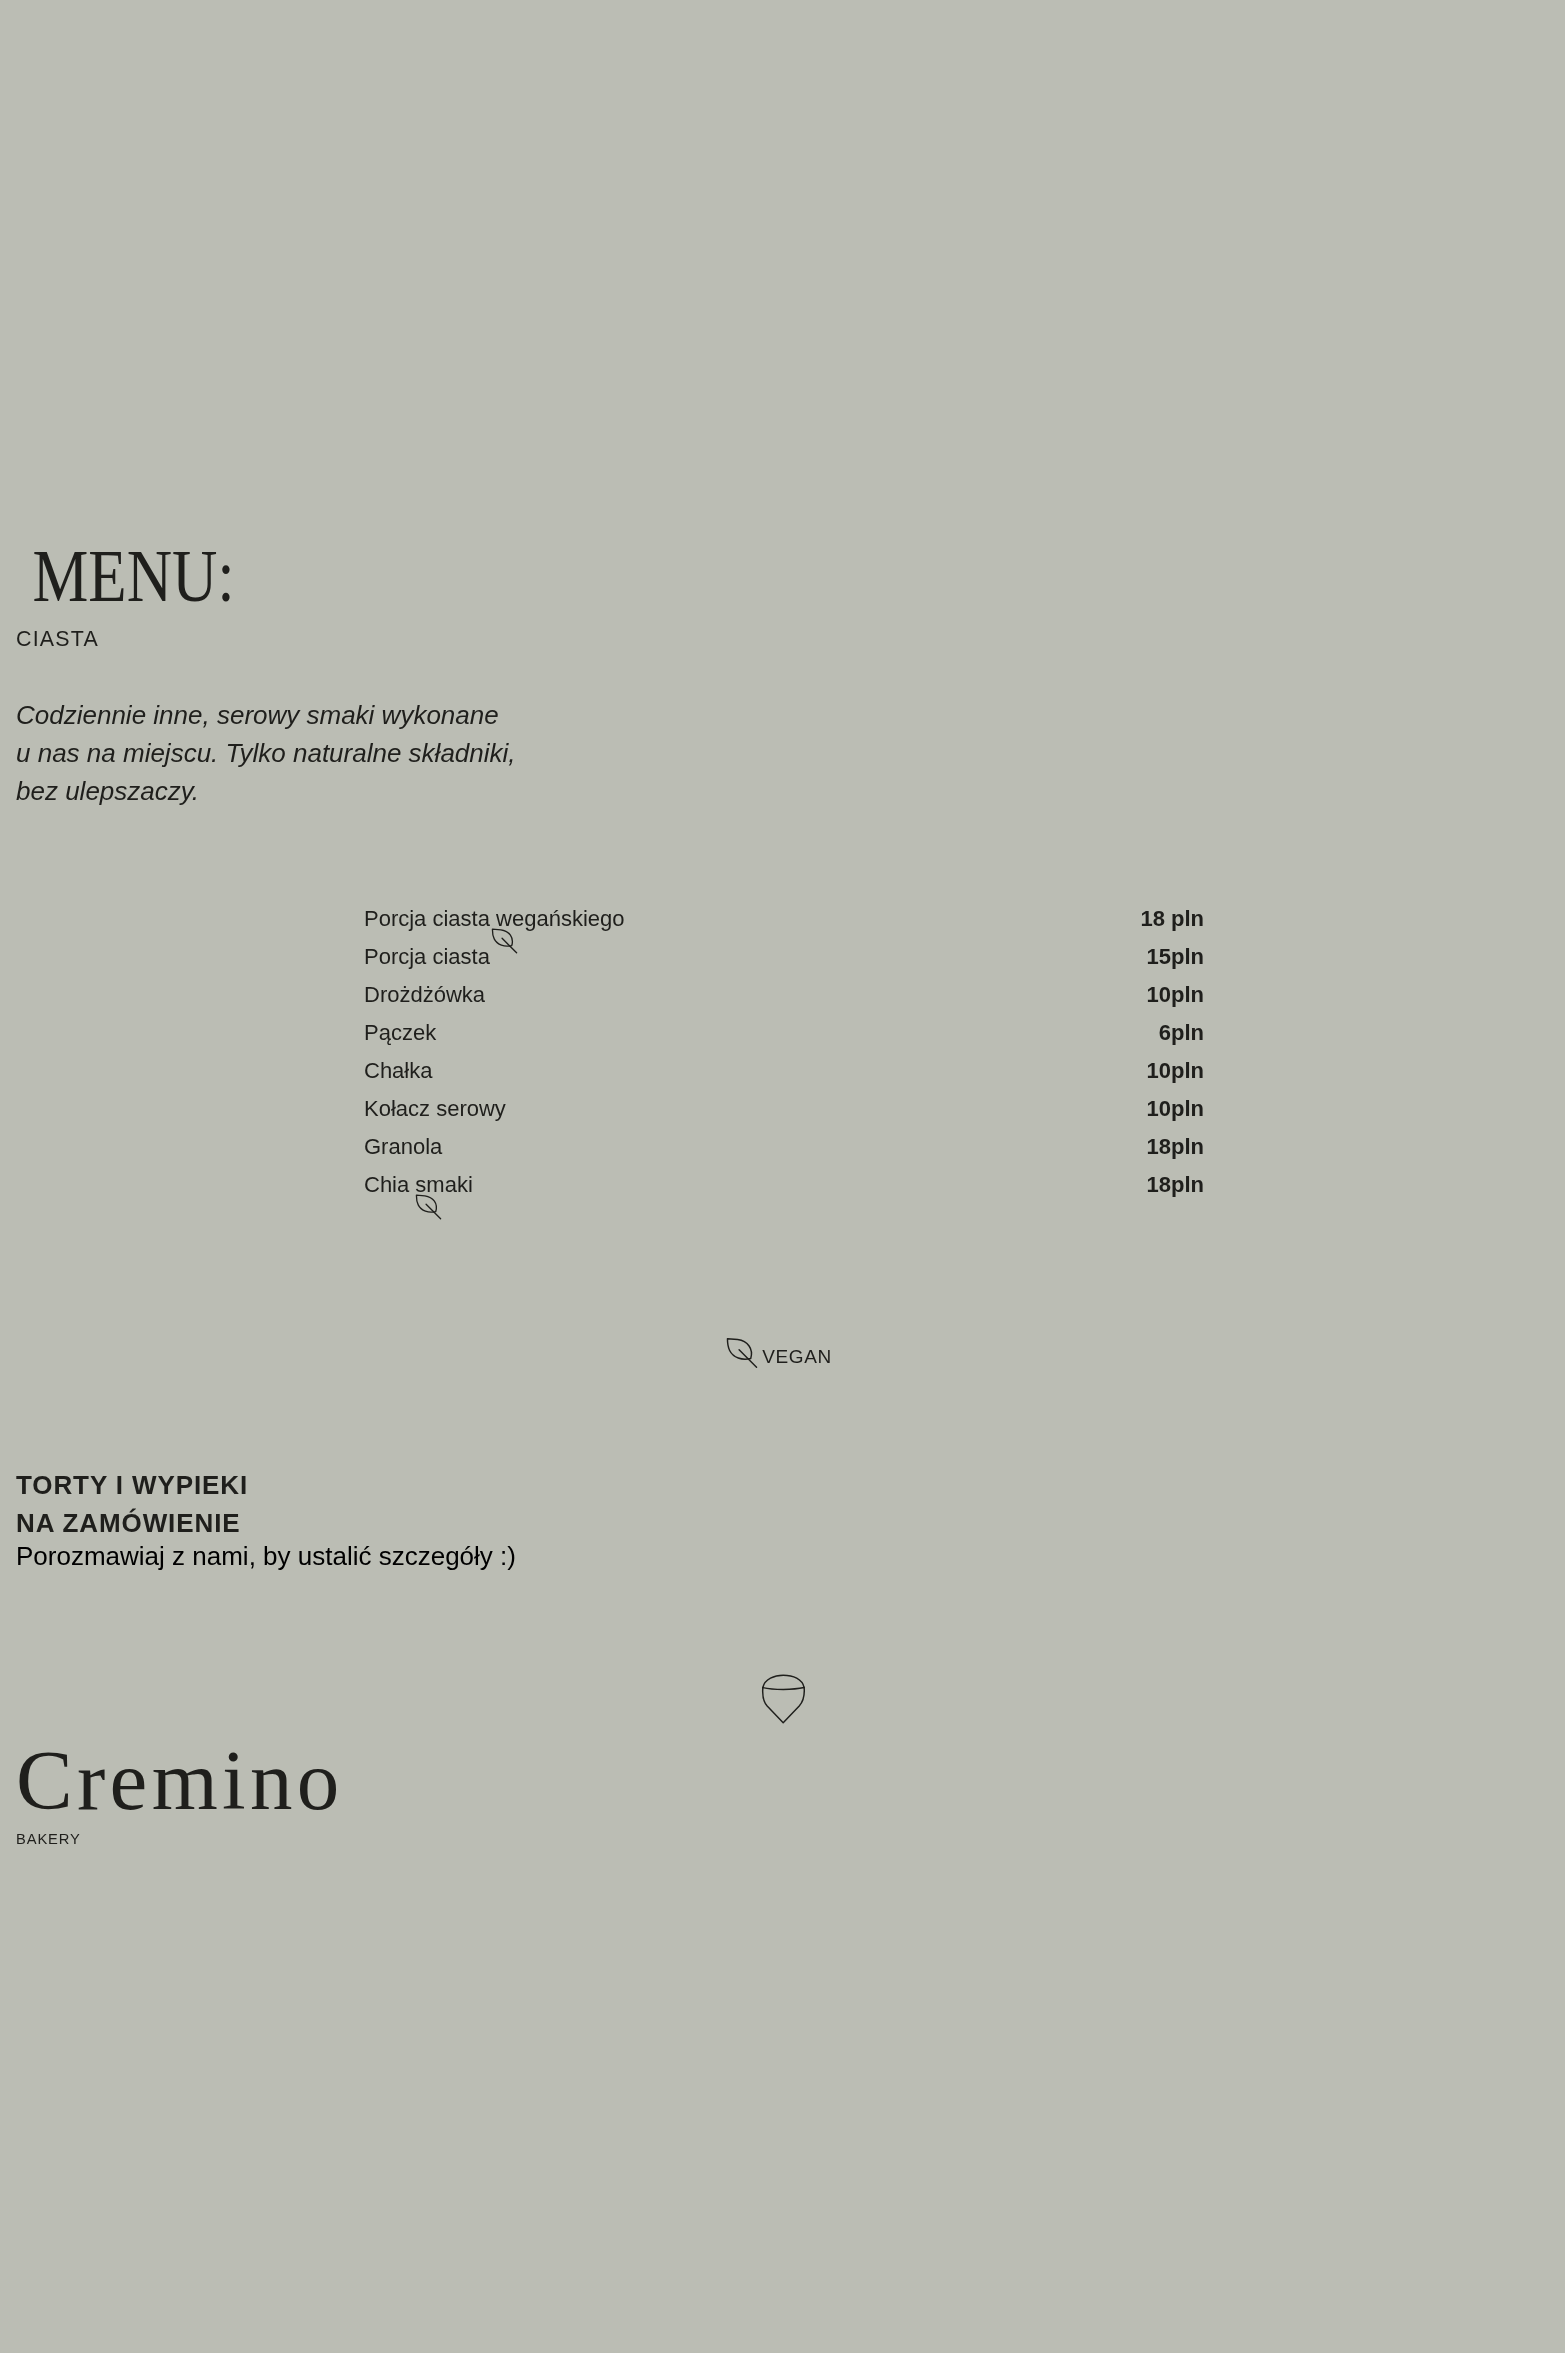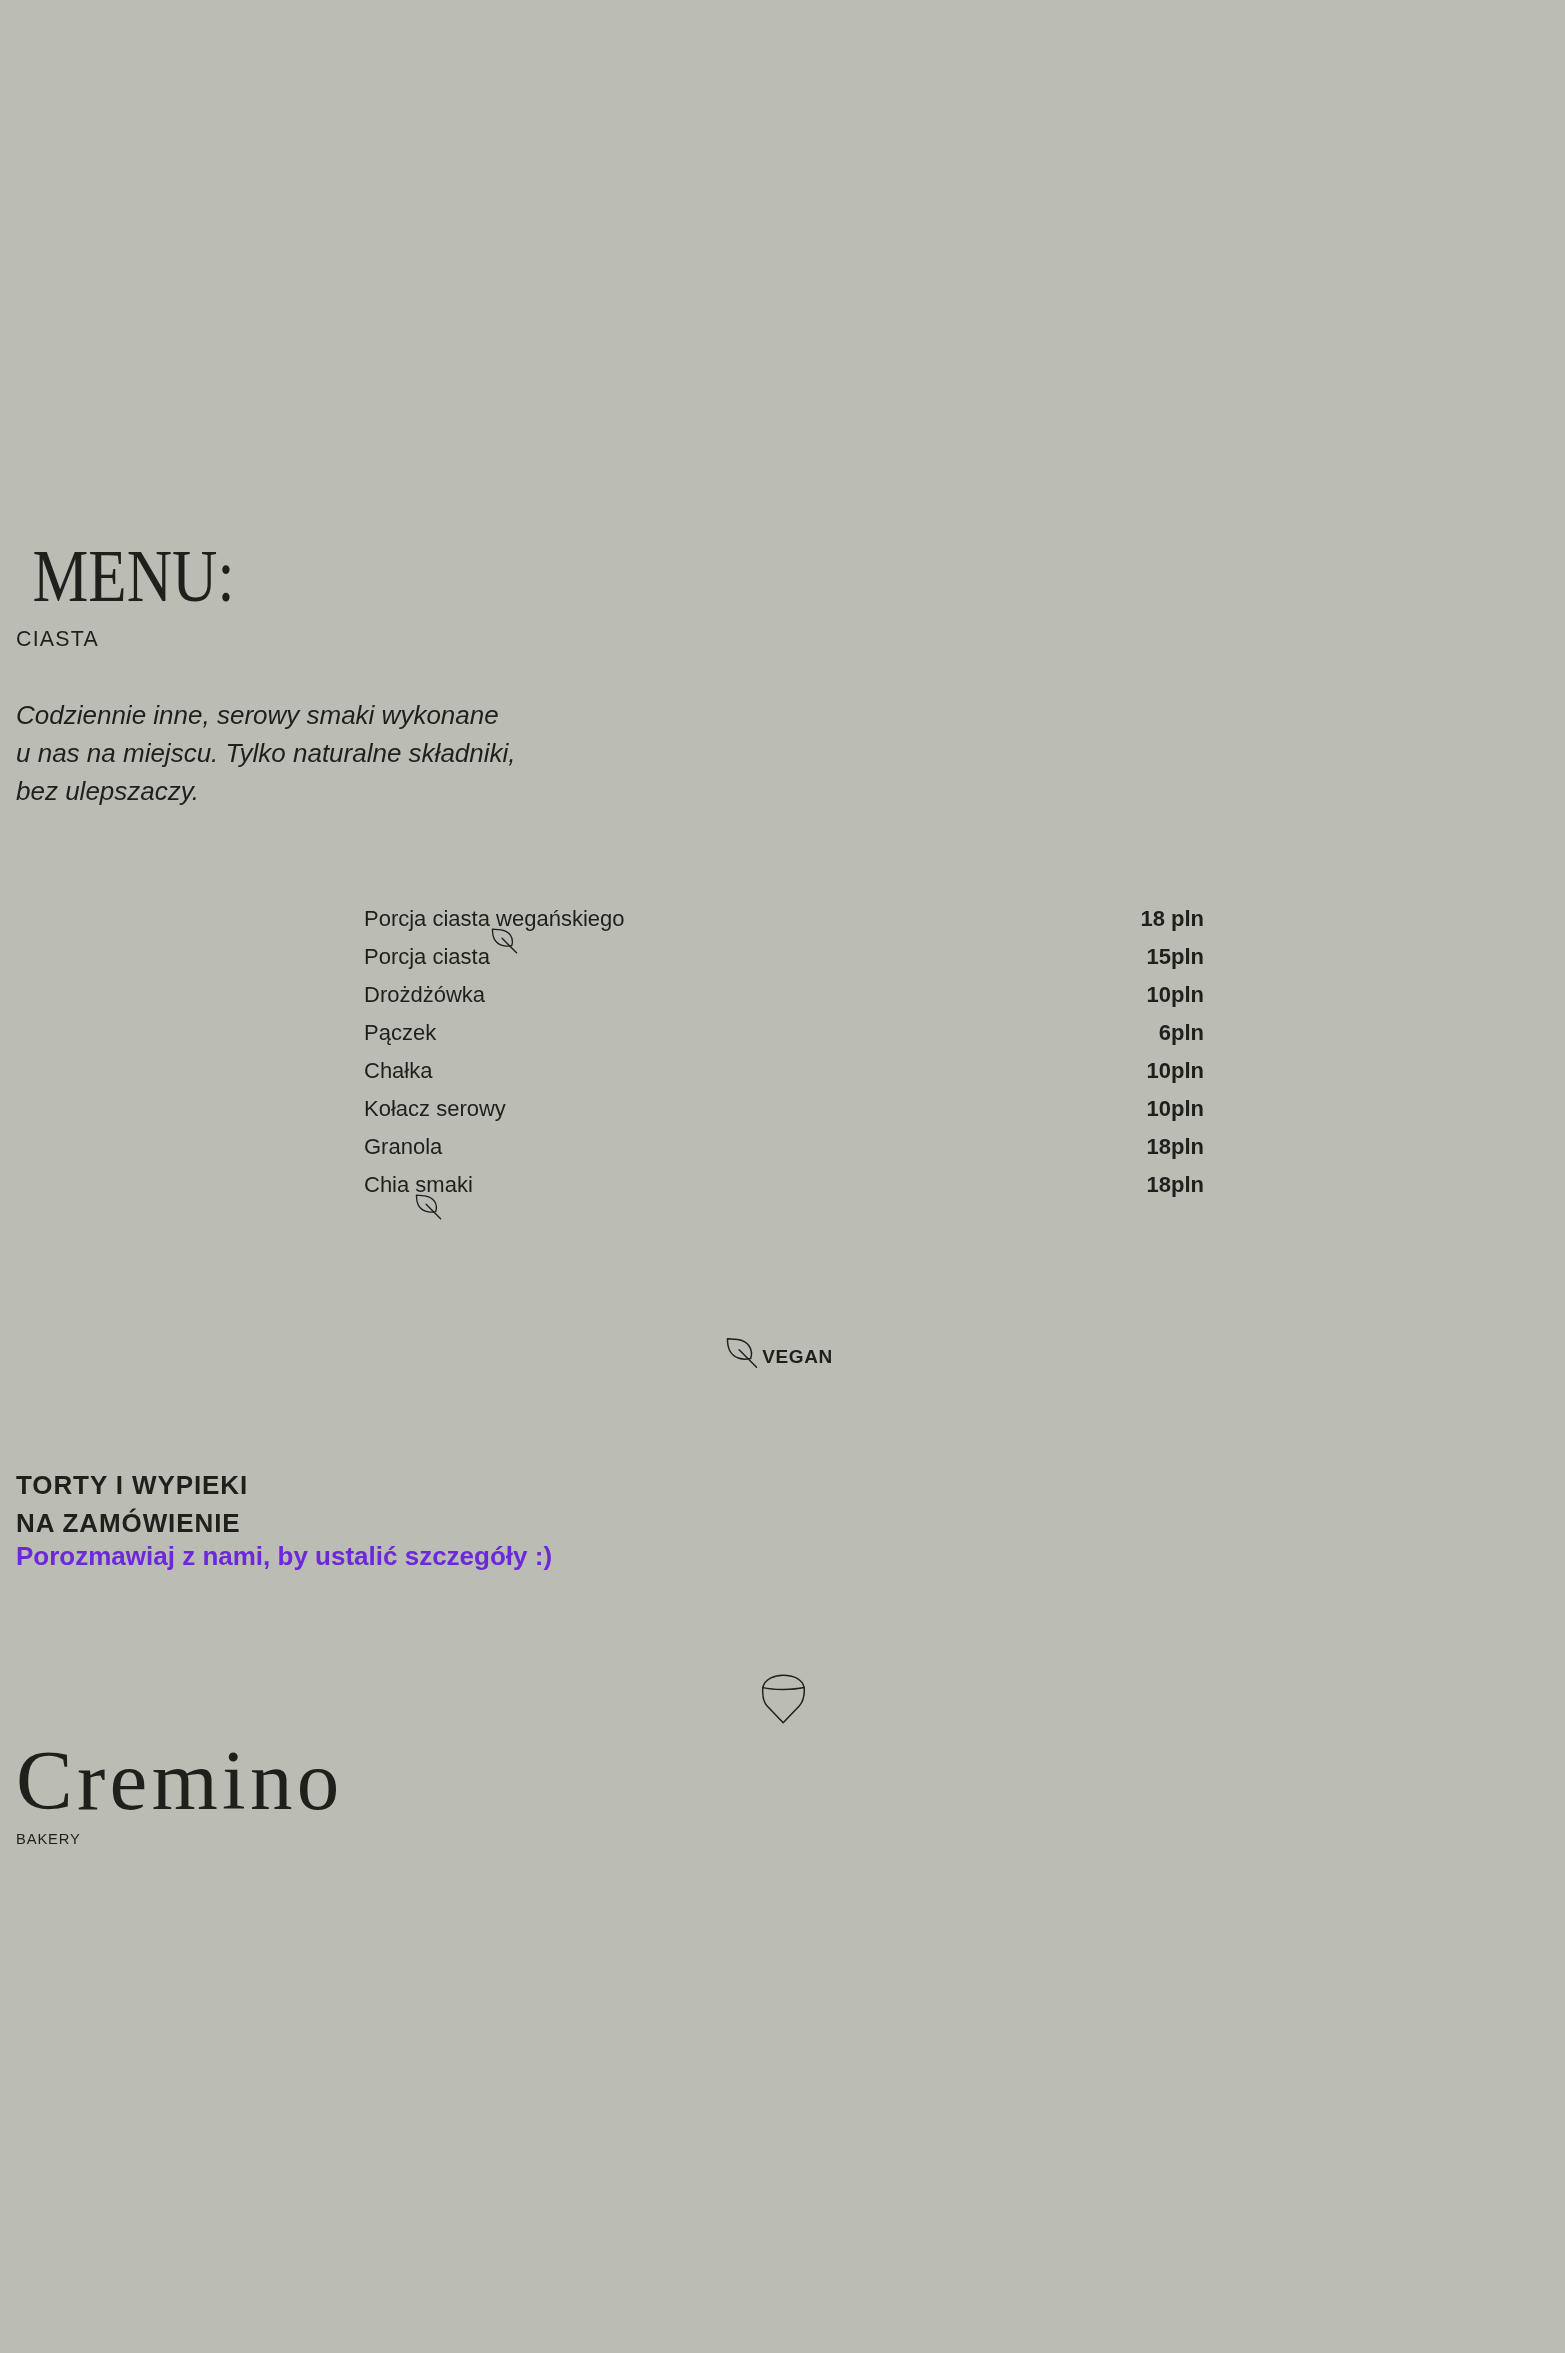--- a/index.html
+++ b/index.html
@@ -27,23 +27,23 @@
   .items { left: 364px; top: 908px; width: 840px; }
   .item {
     position: relative; height: 38px; font-size: 22px; line-height: 22px;
     display: flex; align-items: flex-start; justify-content: space-between;
   }
   .item .name { display: inline-flex; align-items: center; flex-direction: column; }
   .item .leaf { width: 27px; height: 26px; margin-left: 19.6px; margin-top: 0px; display: inline-block; }
   .item .price { font-weight: 700; }
   .vegan-legend { top: 1337px; left: 726px; display: flex; align-items: center; }
   .vegan-legend svg { width: 32px; height: 32px; }
-  .vegan-legend .label { font-size: 19px; font-weight: 700; letter-spacing: 0.6px; margin-left: 4.3px; line-height: 19px; margin-top: 7px; }
+  .vegan-legend .label { font-size: 19px; font-weight: 400; letter-spacing: 0.6px; margin-left: 4.3px; line-height: 19px; margin-top: 7px; }
   .order-title { top: 1466px; font-size: 26px; line-height: 38px; font-weight: 700; letter-spacing: 0.9px; }
-  .order-sub { top: 1543px; font-size: 26px; line-height: 26px; font-weight: 700; color: #6d28d9; }
+  .order-sub { top: 1543px; font-size: 26px; line-height: 26px; font-weight: 400; color: #000000; }
   .acorn { top: 1674px; left: 761px; width: 45px; height: 50px; }
   .brand {
     top: 1738px; font-family: "Liberation Serif", serif; font-size: 85px; line-height: 85px;
     letter-spacing: 4.3px; font-weight: 400;
   }
   .brand-sub { top: 1832px; font-size: 14.7px; line-height: 14.7px; letter-spacing: 0.9px; }
 </style>
 </head>
 <body>
 

